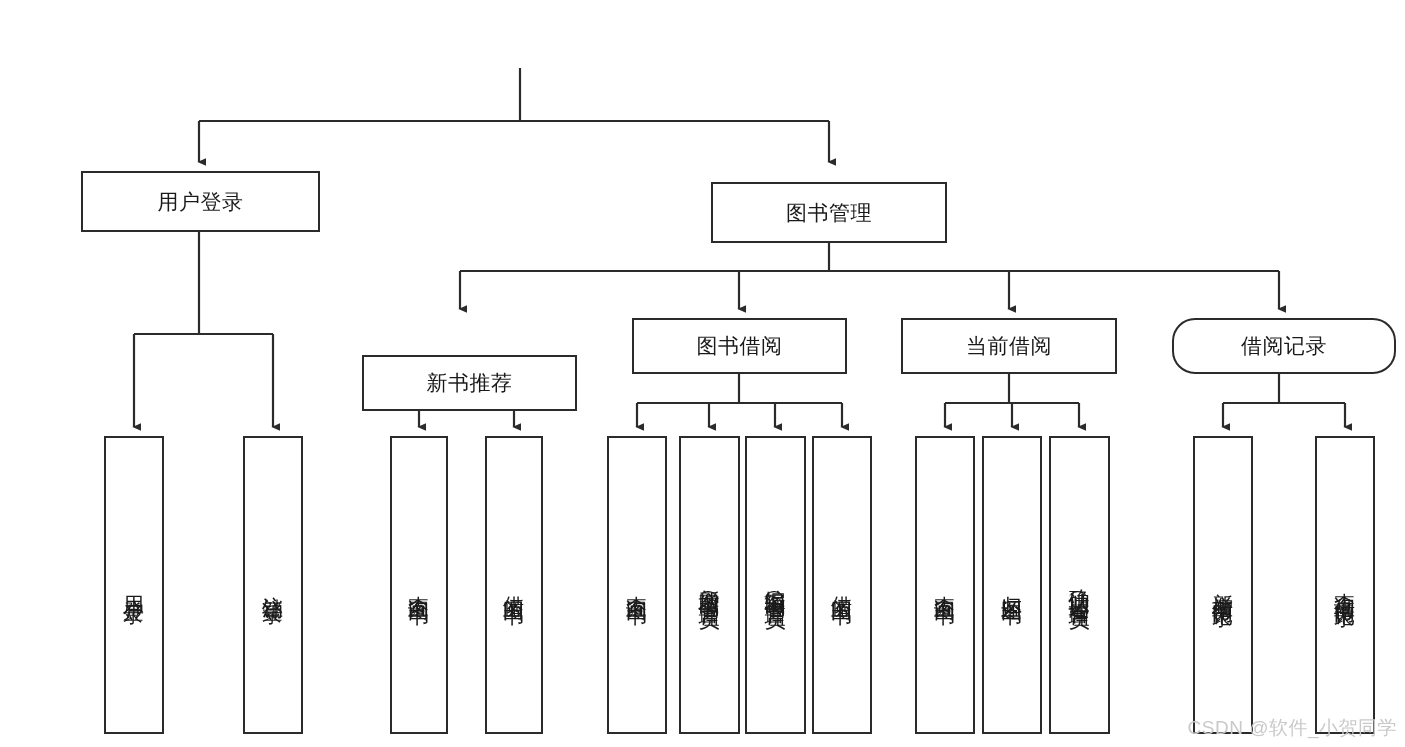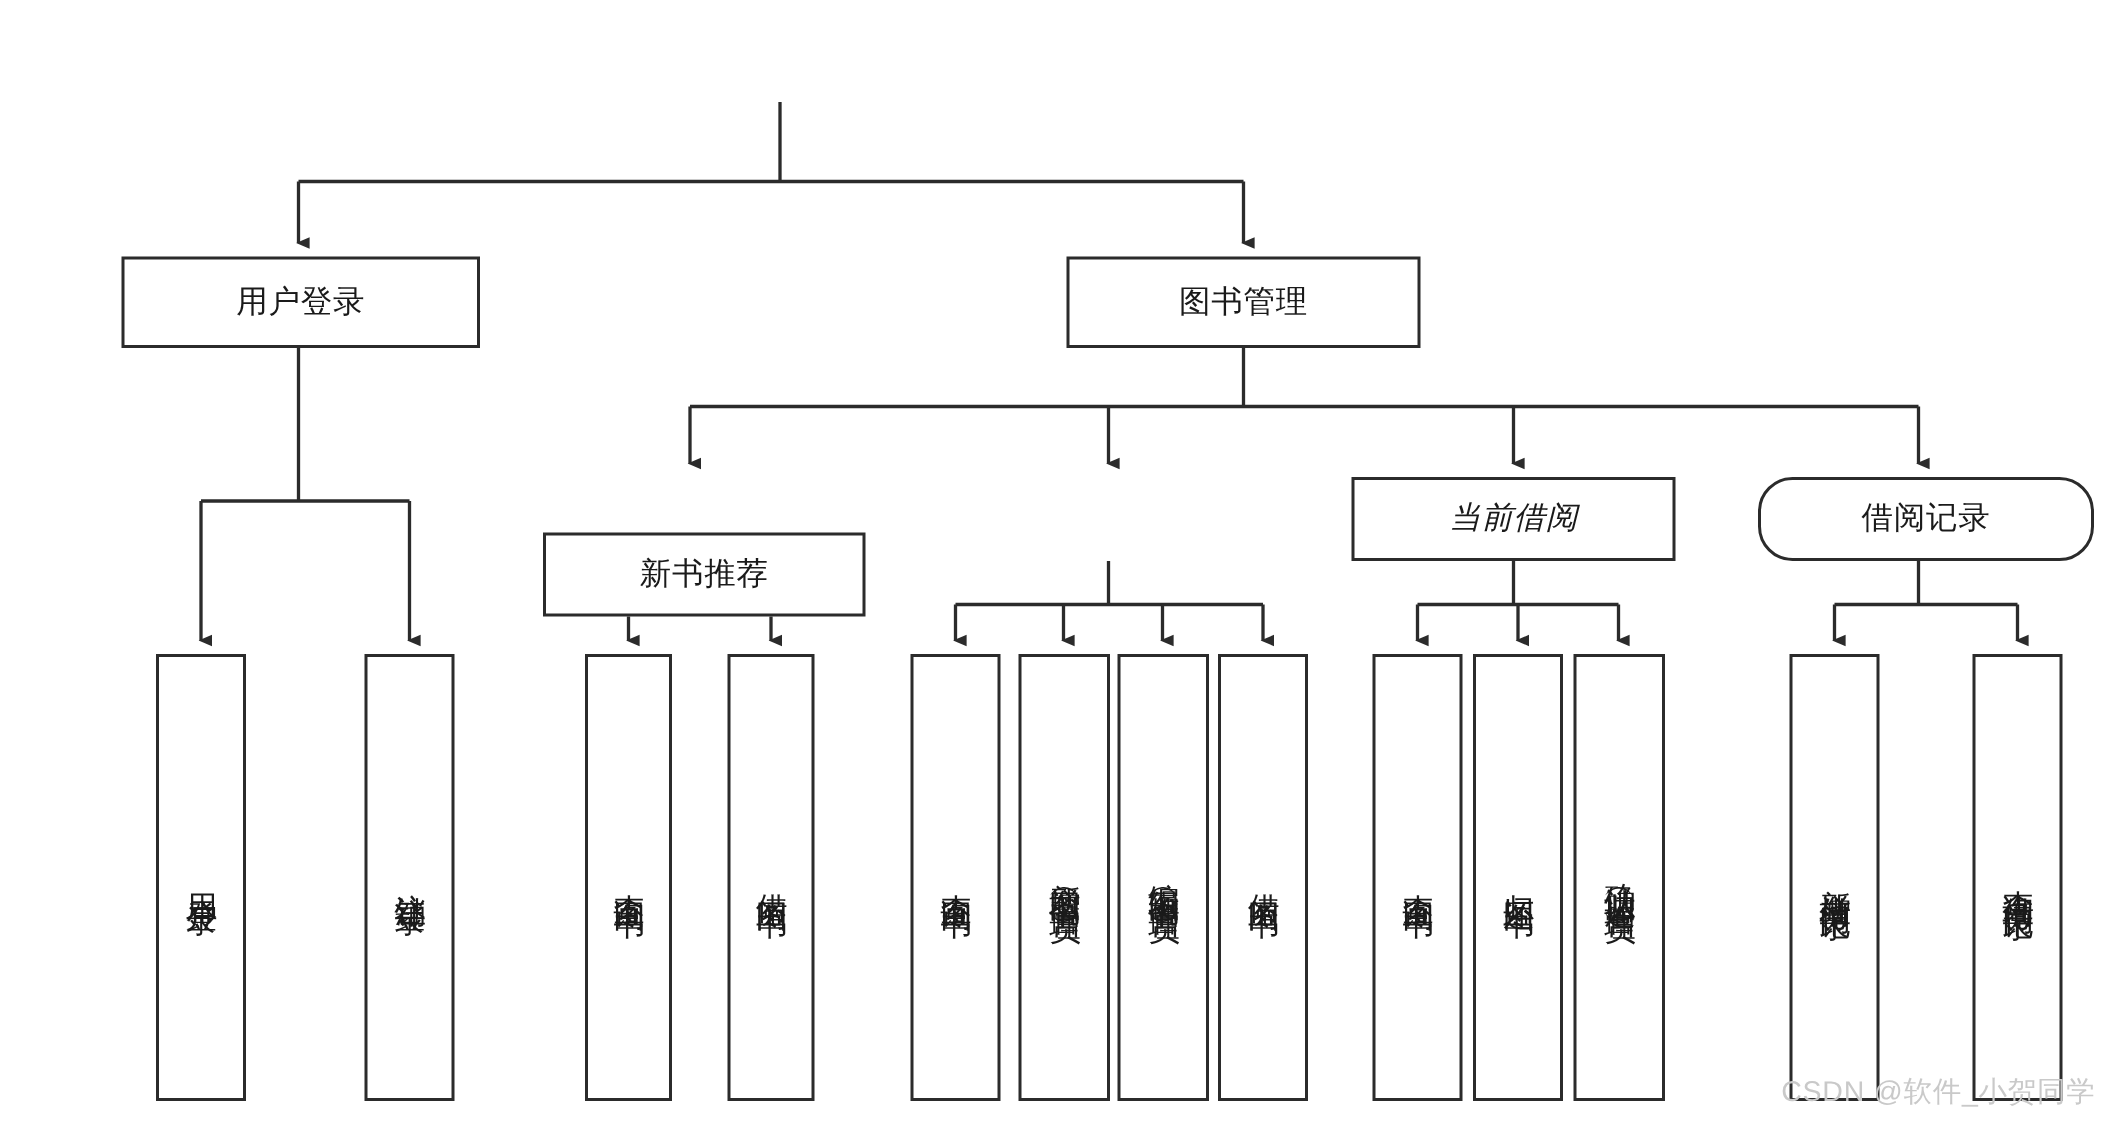--- a/index.html
+++ b/index.html
@@ -125,28 +125,31 @@
       <path d="M 1223 403 L 1345 403"></path>
       <path d="M 1223 403 L 1223 427" marker-end="url(#arrow)"></path>
       <path d="M 1345 403 L 1345 427" marker-end="url(#arrow)"></path>
     </g>
   </svg>
 
 
   <div class="node horiz" style="left:81px; top:171px; width:239px; height:61px;">
     <span>用户登录</span>
   </div>
-  <div class="node horiz" style="left:711px; top:171px; width:236px; height:61px;">
+  <div class="node horiz" style="left:711px; top:182px; width:236px; height:61px;">
     <span>图书管理</span>
   </div>
 
   <div class="node horiz" style="left:362px; top:318px; width:215px; height:56px;margin-top:37px;">
     <span>新书推荐</span>
   </div>
-  <div class="node horiz" style="left:901px; top:318px; width:216px; height:56px;font-style:italic;">
+  <div class="node horiz" style="left:632px; top:318px; width:215px; height:56px;">
+    <span>图书借阅</span>
+  </div>
+  <div class="node horiz" style="left:901px; top:318px; width:216px; height:56px;">
     <span>当前借阅</span>
   </div>
   <div class="node horiz" style="left:1172px; top:318px; width:224px; height:56px;border-radius:23px;">
     <span>借阅记录</span>
   </div>
 
   <div class="node vert" style="left:104px; top:436px; width:60px; height:298px;">
     <span class="vlabel">用户登录</span>
   </div>
   <div class="node vert" style="left:243px; top:436px; width:60px; height:298px;">

